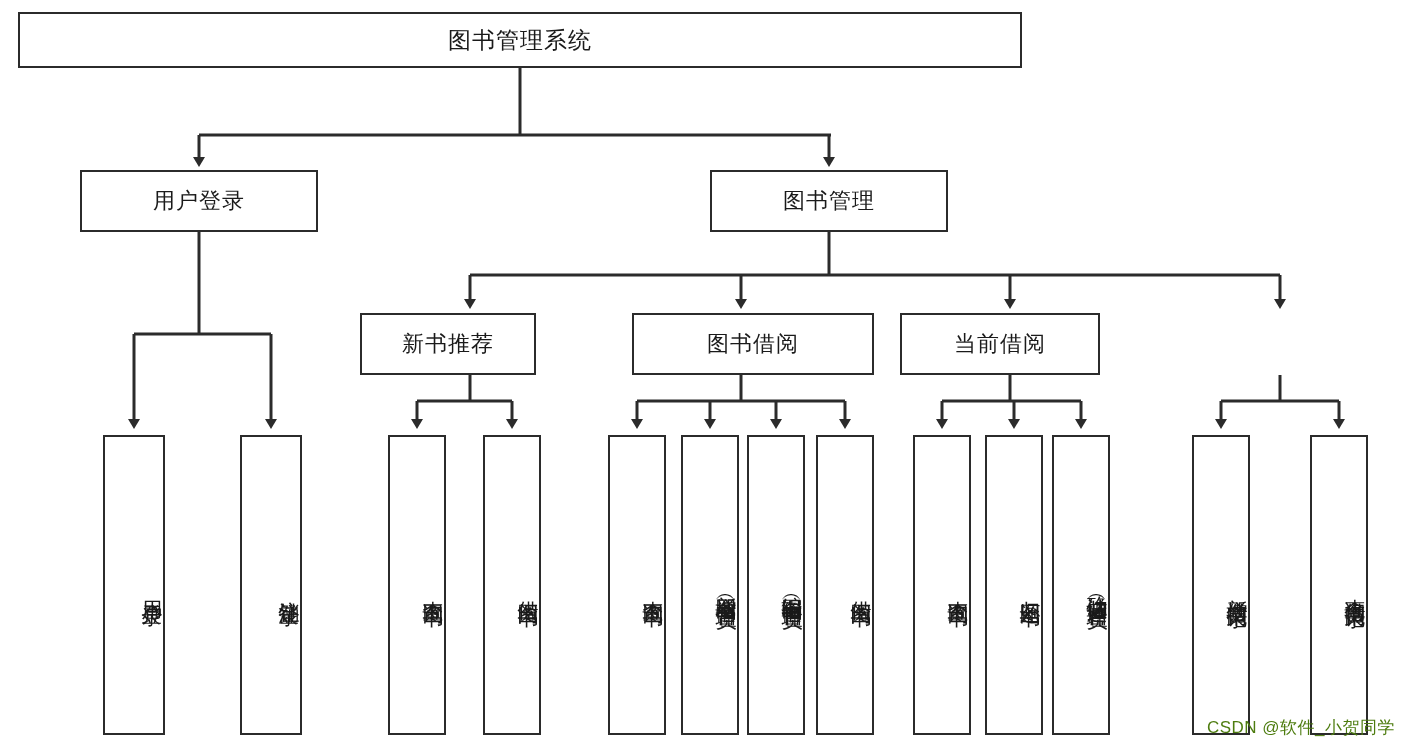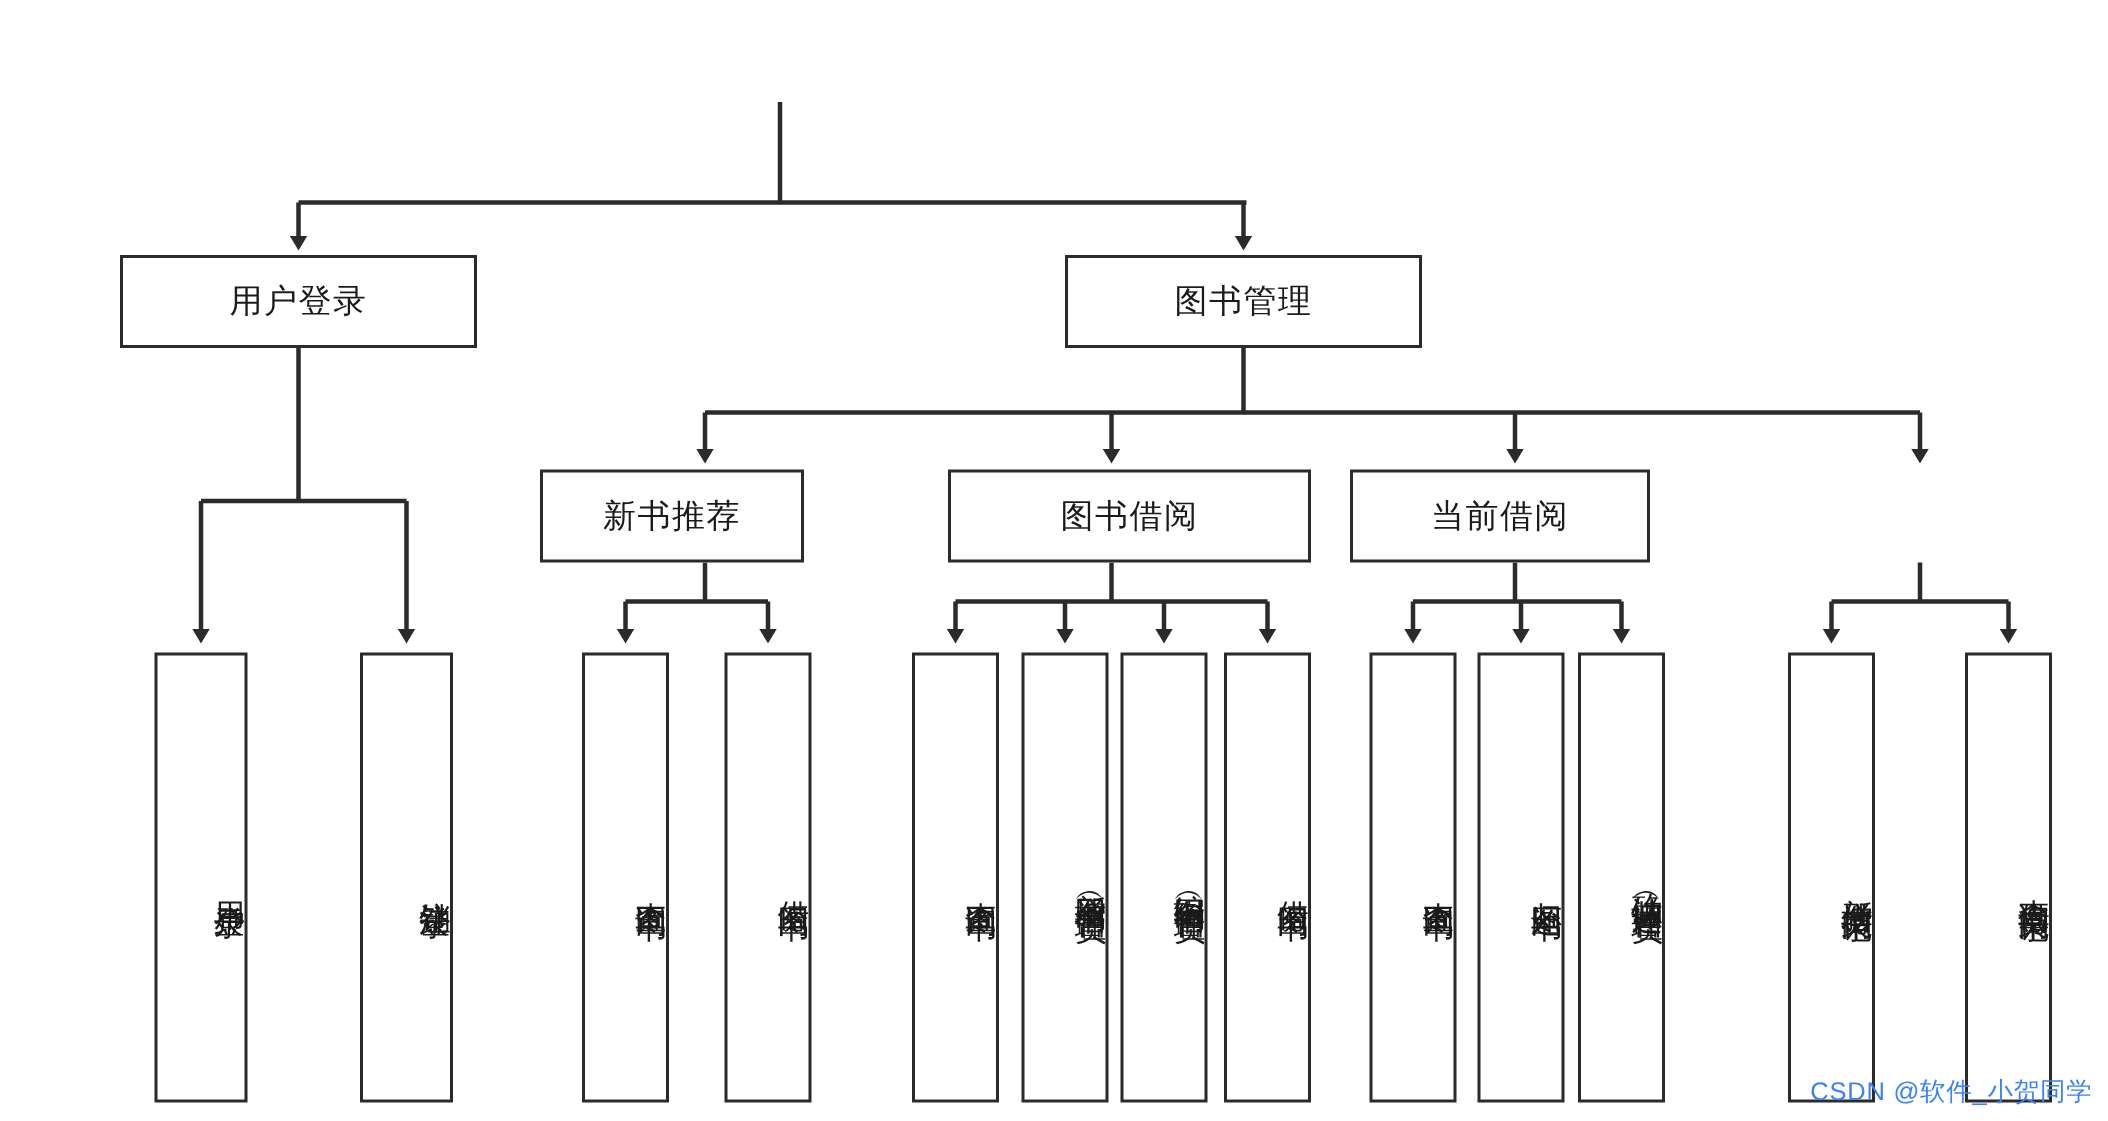--- a/index.html
+++ b/index.html
@@ -53,21 +53,21 @@
     display: block;
   }
   .node.root {
     font-size: 23px;
   }
   #watermark {
     position: absolute;
     right: 10px;
     bottom: 8px;
     font-size: 17px;
-    color: #3b82f6;
+    color: #4d7c0f;
     white-space: nowrap;
     letter-spacing: 0.5px;
   }
 </style>
 </head>
 <body>
 
 <div id="canvas">
 
   <svg id="edges" viewBox="0 0 1405 747" xmlns="http://www.w3.org/2000/svg">
@@ -113,20 +113,23 @@
       <path d="M1014,401 L1014,420" marker-end="url(#arrow)"></path>
       <path d="M1081,401 L1081,420" marker-end="url(#arrow)"></path>
 
       <path d="M1280,375 L1280,401"></path>
       <path d="M1221,401 L1339,401"></path>
       <path d="M1221,401 L1221,420" marker-end="url(#arrow)"></path>
       <path d="M1339,401 L1339,420" marker-end="url(#arrow)"></path>
     </g>
   </svg>
 
+  <div class="node h root" style="left:18px; top:12px; width:1004px; height:56px;">
+    <span>图书管理系统</span>
+  </div>
 
   <div class="node h" style="left:80px; top:170px; width:238px; height:62px;">
     <span>用户登录</span>
   </div>
   <div class="node h" style="left:710px; top:170px; width:238px; height:62px;text-align:center;">
     <span>图书管理</span>
   </div>
 
   <div class="node h" style="left:360px; top:313px; width:176px; height:62px;">
     <span>新书推荐</span>

